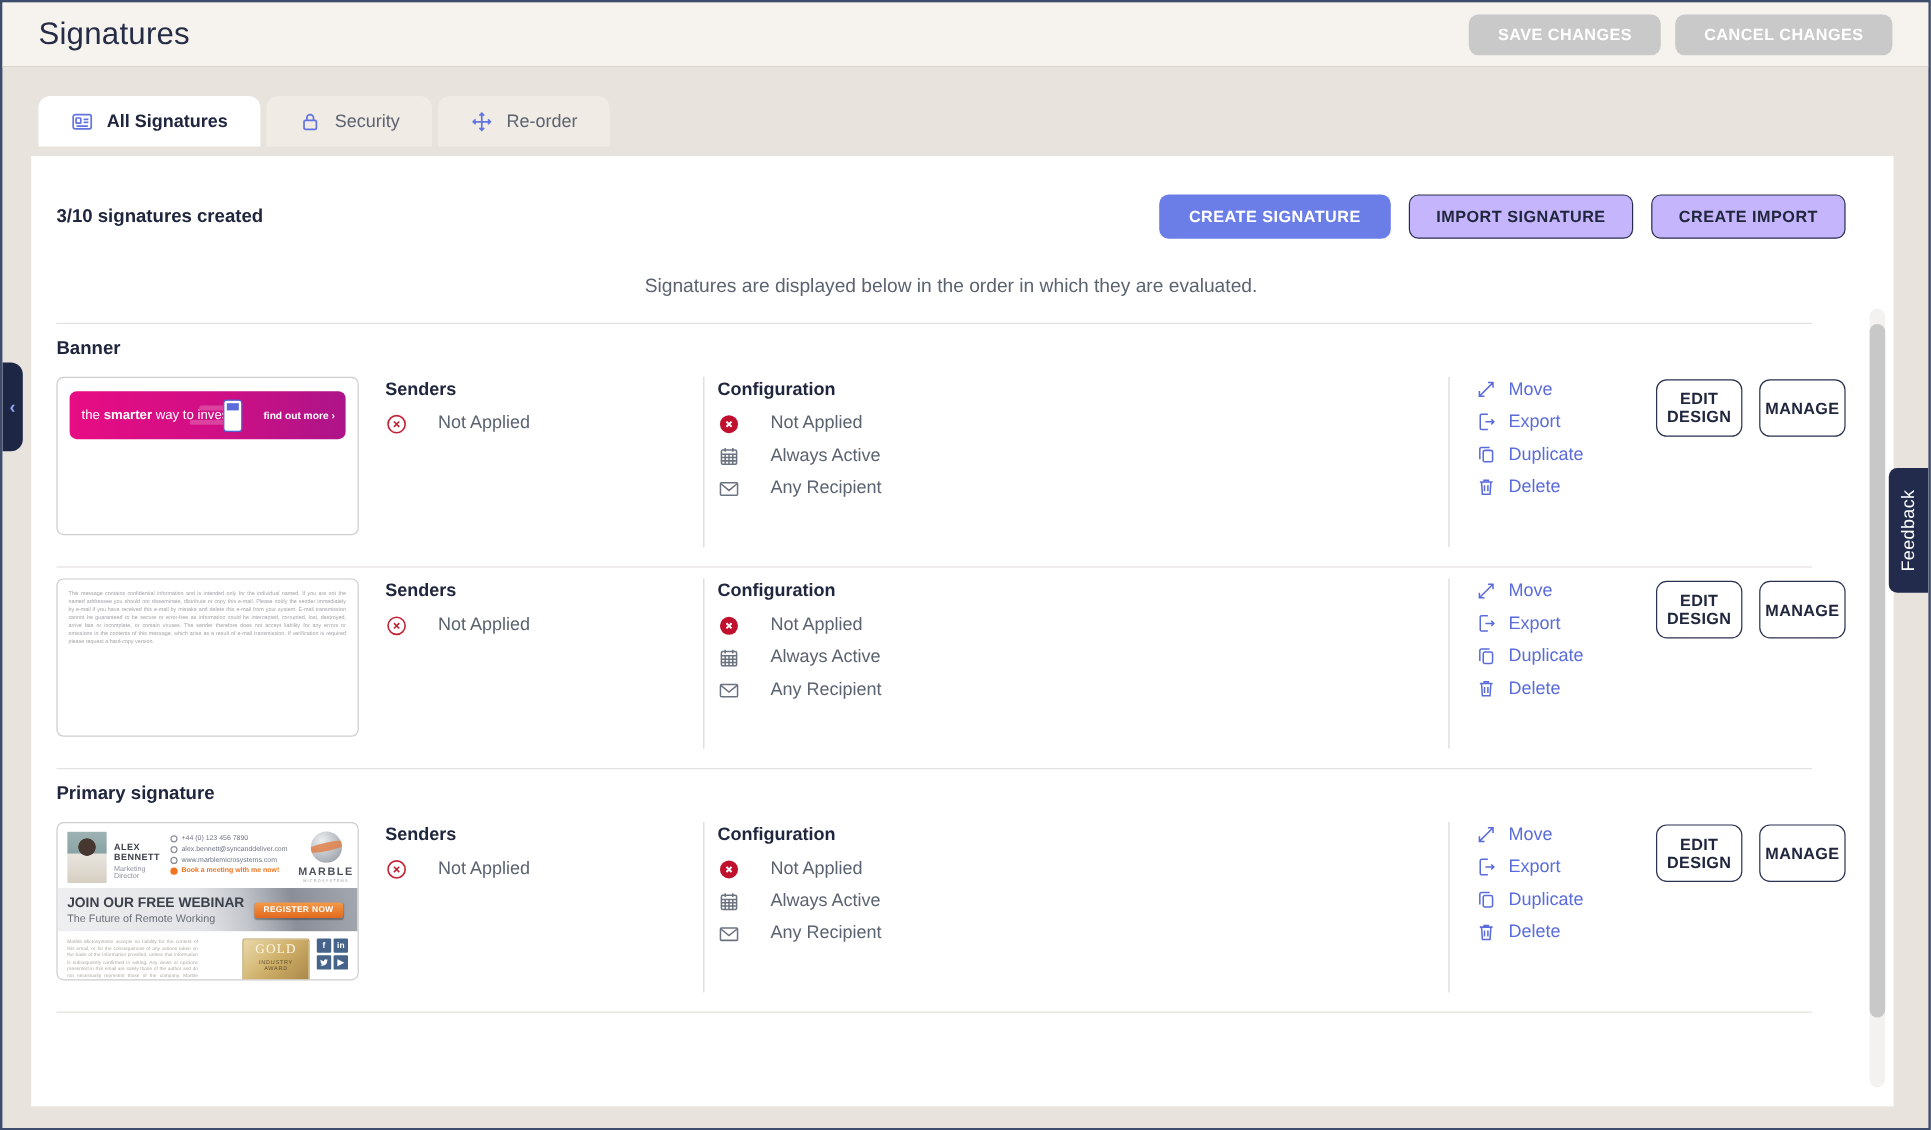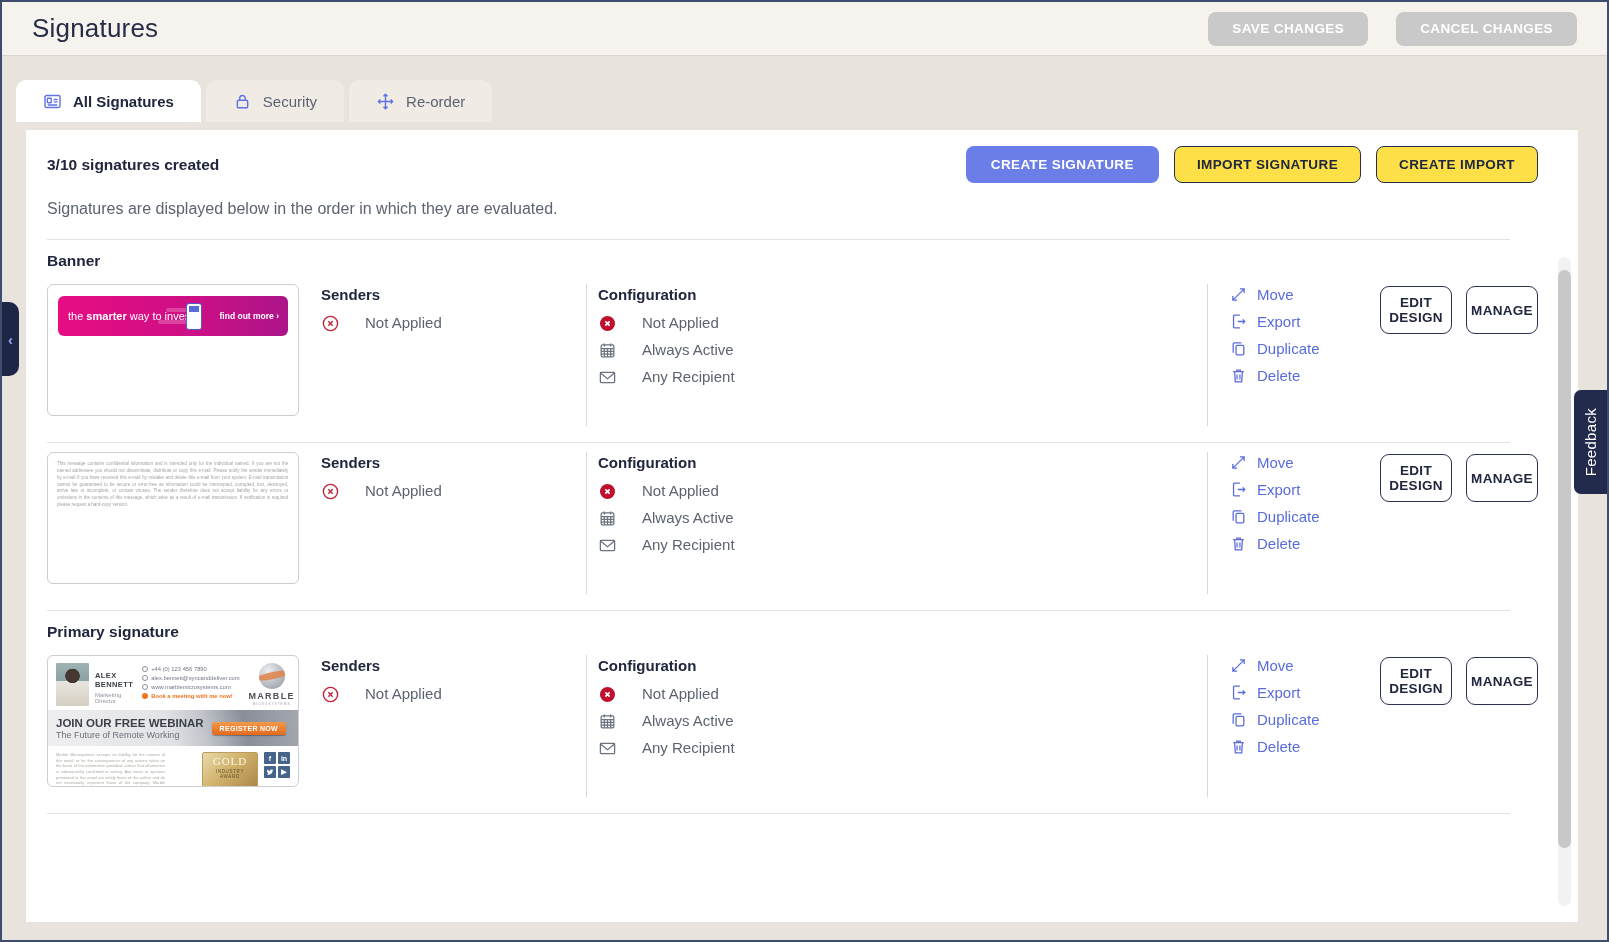--- a/index.html
+++ b/index.html
@@ -12,53 +12,53 @@
     overflow:hidden;
     color:#20263d;
   }
   
   .header{
     height:54px; background:#f6f3ee; border-bottom:1px solid #d9d4cc;
     display:flex; align-items:center; justify-content:space-between;
     padding:0 30px;
   }
   .page-title{ font-size:26px; font-weight:500; color:#262c45; letter-spacing:.2px;}
-  .header-actions{ display:flex; gap:28px;align-items:center;}
+  .header-actions{ display:flex; gap:12px;align-items:center;}
   .btn{ border:none; cursor:pointer; font-family:inherit; }
   .btn-disabled{
     height:34px; padding:0 24px; border-radius:8px; background:#c9c9c9;
     color:#fff; font-size:13.5px; font-weight:bold; letter-spacing:.4px;
   }
   
-  .tabbar{ display:flex; gap:5px; padding:24px 0 0 14px; height:50px;}
+  .tabbar{ display:flex; gap:5px; padding:24px 0 0 30px; height:50px;}
   .tab{
     display:inline-flex; align-items:center; gap:11px; height:42px;
     padding:0 27px; border-radius:10px 10px 0 0; font-size:15px; color:#5c6370;
     background:#f0ebe4; cursor:pointer;
   }
   .tab.active{ background:#fff; color:#20263d; font-weight:bold; }
   .ticon{ width:19px; height:19px; color:#6274e0; display:inline-flex; }
   .ticon svg{ width:100%; height:100%; }
   
   .card{
     position:absolute; left:24px; right:29px; top:128px; height:792px;
     background:#fff; padding:0 40px 0 21px;
   }
-  .toolbar{ display:flex; align-items:center; justify-content:space-between; padding-top:16px;}
+  .toolbar{ display:flex; align-items:center; justify-content:space-between; padding-top:16px;margin-top:16px;}
   .count{ font-size:15.5px; font-weight:bold; color:#20263d;}
   .toolbar-buttons{ display:flex; gap:15px; }
   .btn-primary{
     height:37px; padding:0 25px; border-radius:8px; background:#6b7ee8;
     color:#fff; font-size:13.5px; font-weight:bold; letter-spacing:.4px;
   }
   .btn-outline{
-    height:37px; padding:0 22px; border-radius:8px; background:#fde047;
+    height:37px; padding:0 22px; border-radius:8px; background:#c4b5fd;
     border:1.5px solid #262e4e; color:#20263d; font-size:13.5px; font-weight:bold; letter-spacing:.4px;
   }
-  .subtitle{ margin-top:17px; font-size:16px; color:#5c6370; }
+  .subtitle{ margin-top:31px; font-size:16px; color:#5c6370;text-align:center; }
   
   .rows{ margin-top:21px; position:relative;}
   .sig-row{ position:relative; padding:10px 0 16px; }
   .sig-row::before{ content:""; position:absolute; top:0; left:0; right:28px; height:1px; background:#e4e2de;}
   .rows::after{ content:""; position:absolute; bottom:-1px; left:0; right:28px; height:1px; background:#e4e2de;}
   .row-title{ font-size:15.5px; font-weight:bold; color:#20263d; margin:3px 0 14px;}
   .row-body{ display:flex; align-items:flex-start; min-height:142px;}
   .thumb{
     width:252px; height:132px; border:1px solid #cdcdcd; border-radius:6px;
     background:#fff; margin-right:22px; flex:none; overflow:hidden; cursor:pointer;

